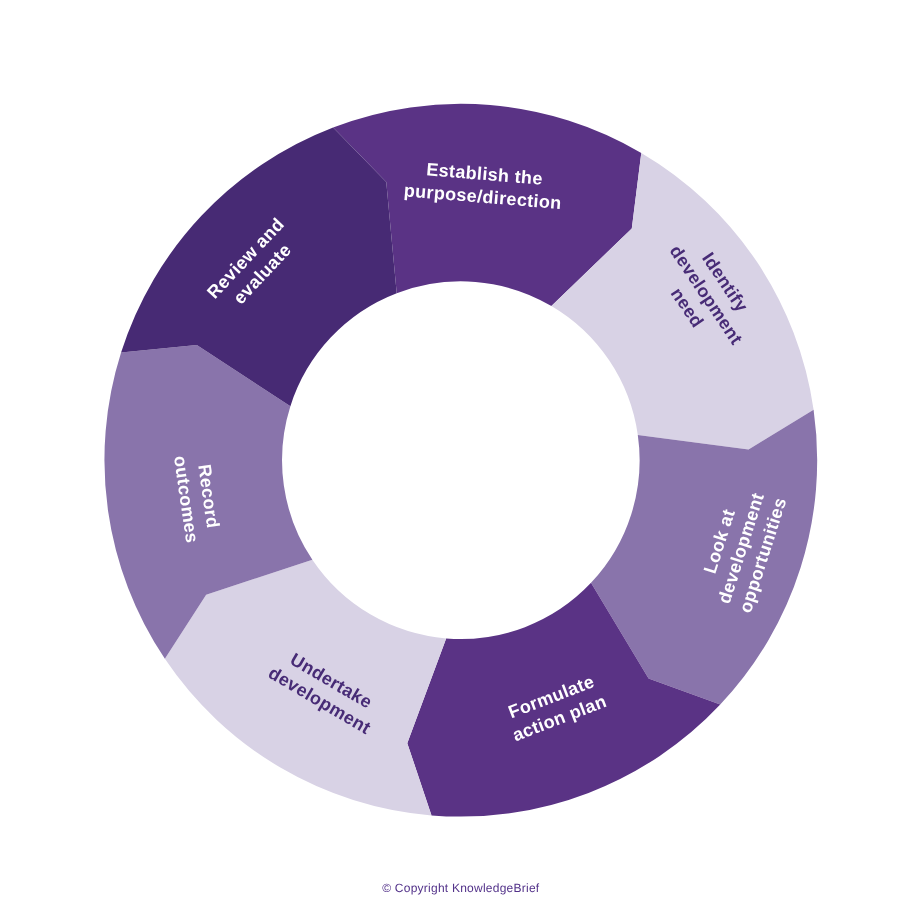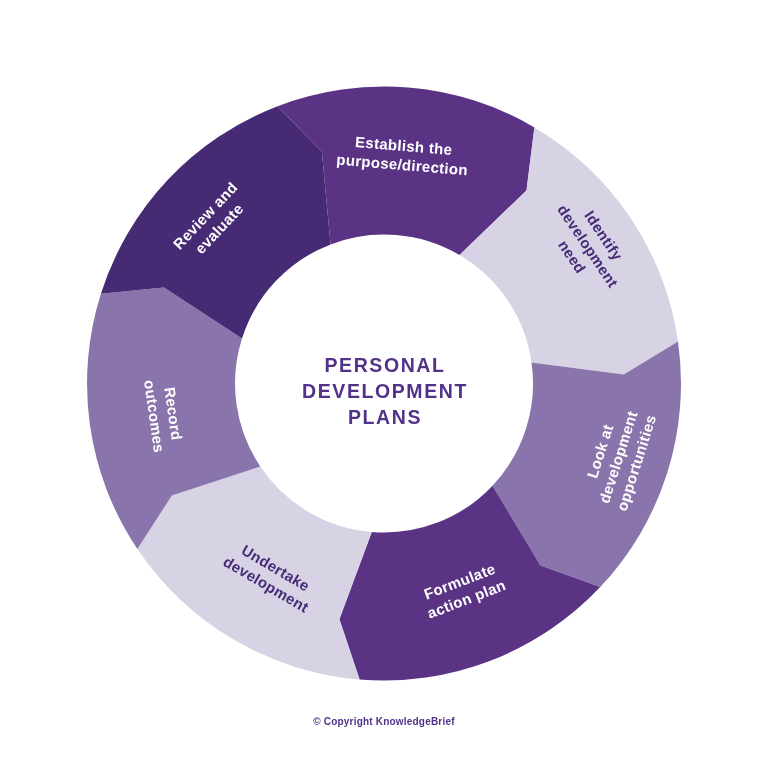--- a/index.html
+++ b/index.html
@@ -38,45 +38,42 @@
     white-space: pre-line;
     text-align: center;
     font-size: 19.5px;
     font-weight: bold;
     letter-spacing: 1.6px;
     line-height: 26px;
   }
   .copyright {
     position: absolute;
     left: 384px;
-    top: 721px;
+    top: 741px;
     transform: translate(-50%, -50%);
     font-size: 10px;
-    font-weight: bold;
+    font-weight: normal;
     letter-spacing: 0.2px;
     white-space: nowrap;
   }
 </style>
 </head>
 <body>
 
 <div class="stage">
   <svg width="768" height="769" viewBox="0 0 768 769" aria-hidden="true">
       <path d="M 277.6 106.2 A 297 297 0 0 1 534.4 127.4 L 526.5 190.4 L 459.5 255.0 A 149 149 0 0 0 330.6 244.4 L 321.9 151.7 Z" fill="#5a3385"></path>
       <path d="M 534.4 127.4 A 297 297 0 0 1 678.0 341.4 L 623.8 374.5 L 531.5 362.4 A 149 149 0 0 0 459.5 255.0 L 526.5 190.4 Z" fill="#d8d2e5"></path>
       <path d="M 678.0 341.4 A 297 297 0 0 1 600.2 587.1 L 540.5 565.4 L 492.5 485.7 A 149 149 0 0 0 531.5 362.4 L 623.8 374.5 Z" fill="#8974ab"></path>
       <path d="M 600.2 587.1 A 297 297 0 0 1 359.6 679.5 L 339.4 619.3 L 371.8 532.0 A 149 149 0 0 0 492.5 485.7 L 540.5 565.4 Z" fill="#5a3385"></path>
       <path d="M 359.6 679.5 A 297 297 0 0 1 137.4 549.0 L 171.8 495.6 L 260.3 466.5 A 149 149 0 0 0 371.8 532.0 L 339.4 619.3 Z" fill="#d8d2e5"></path>
       <path d="M 137.4 549.0 A 297 297 0 0 1 100.9 293.8 L 164.0 287.5 L 242.0 338.5 A 149 149 0 0 0 260.3 466.5 L 171.8 495.6 Z" fill="#8974ab"></path>
       <path d="M 100.9 293.8 A 297 297 0 0 1 277.6 106.2 L 321.9 151.7 L 330.6 244.4 A 149 149 0 0 0 242.0 338.5 L 164.0 287.5 Z" fill="#472a74"></path>
     </svg>
 
-  <div class="center-title" style="color: rgb(82, 49, 137);">PERSONAL
-DEVELOPMENT
-PLANS</div>
 
   <div class="copyright" style="color: rgb(82, 49, 137);">© Copyright KnowledgeBrief</div>
 <div class="seg-label" style="left: 402.821px; top: 155.275px; transform: translate(-50%, -50%) rotate(4.7deg); color: rgb(255, 255, 255);">Establish the
 purpose/direction</div>
     <div class="seg-label" style="left: 588.286px; top: 246.447px; transform: translate(-50%, -50%) rotate(56.1deg); color: rgb(71, 43, 118);">Identify
 development
 need</div>
     <div class="seg-label" style="left: 617.569px; top: 457.464px; transform: translate(-50%, -50%) rotate(-72.4deg); color: rgb(255, 255, 255);">Look at
 development
 opportunities</div>

